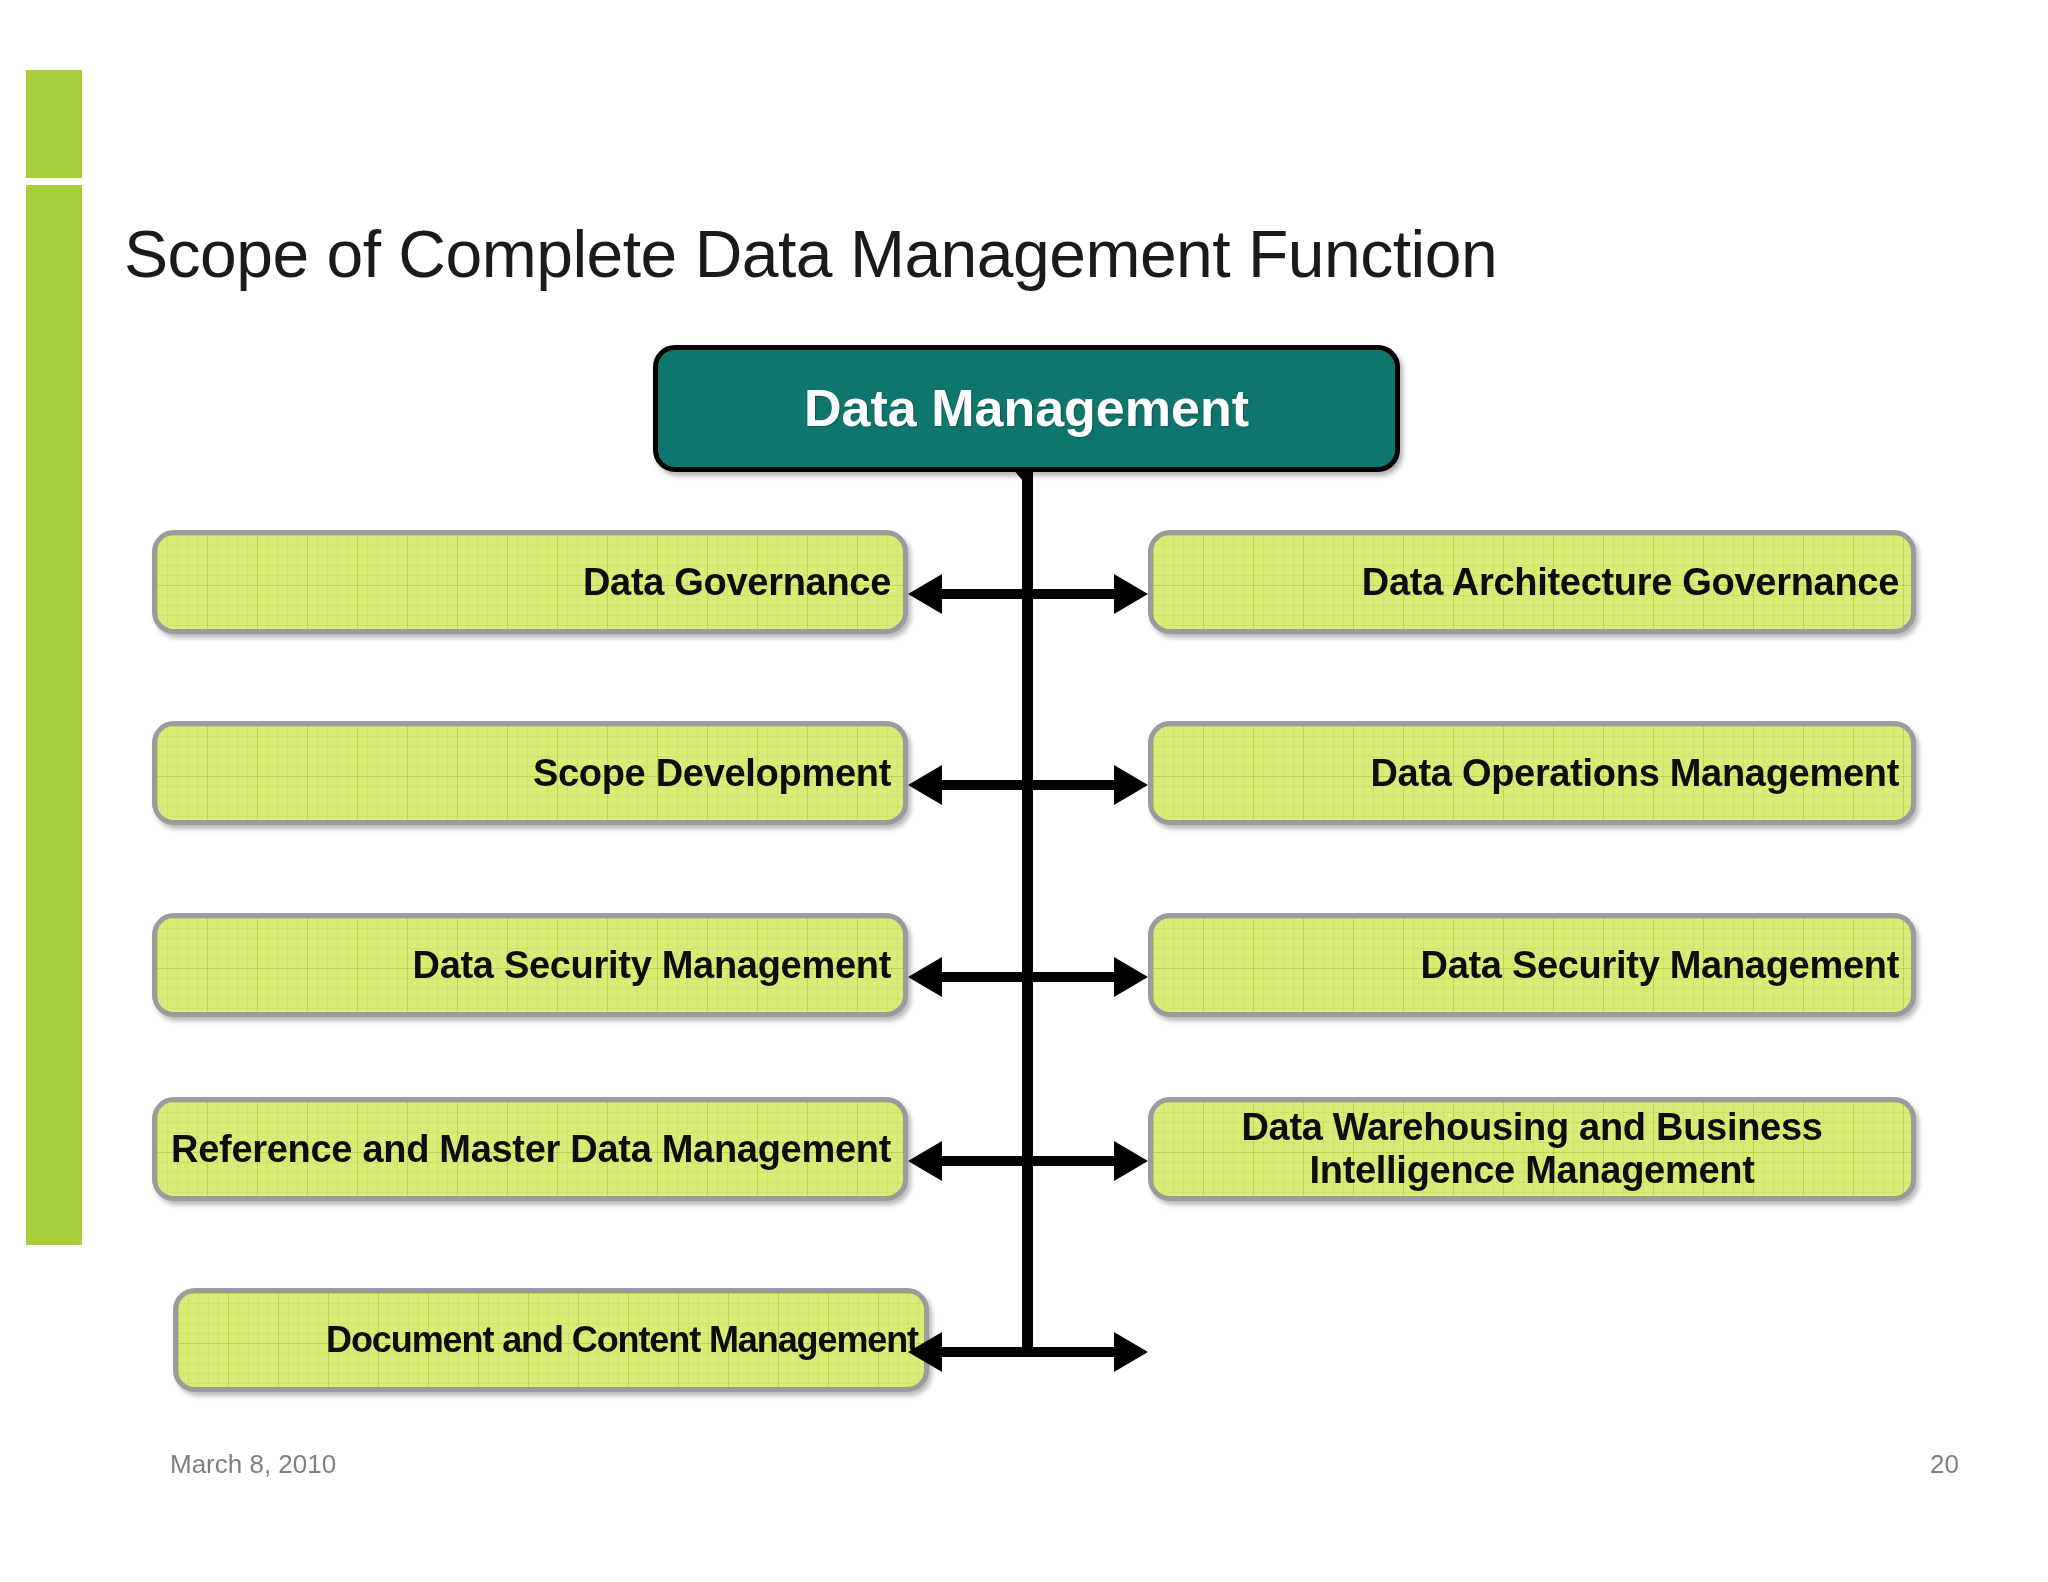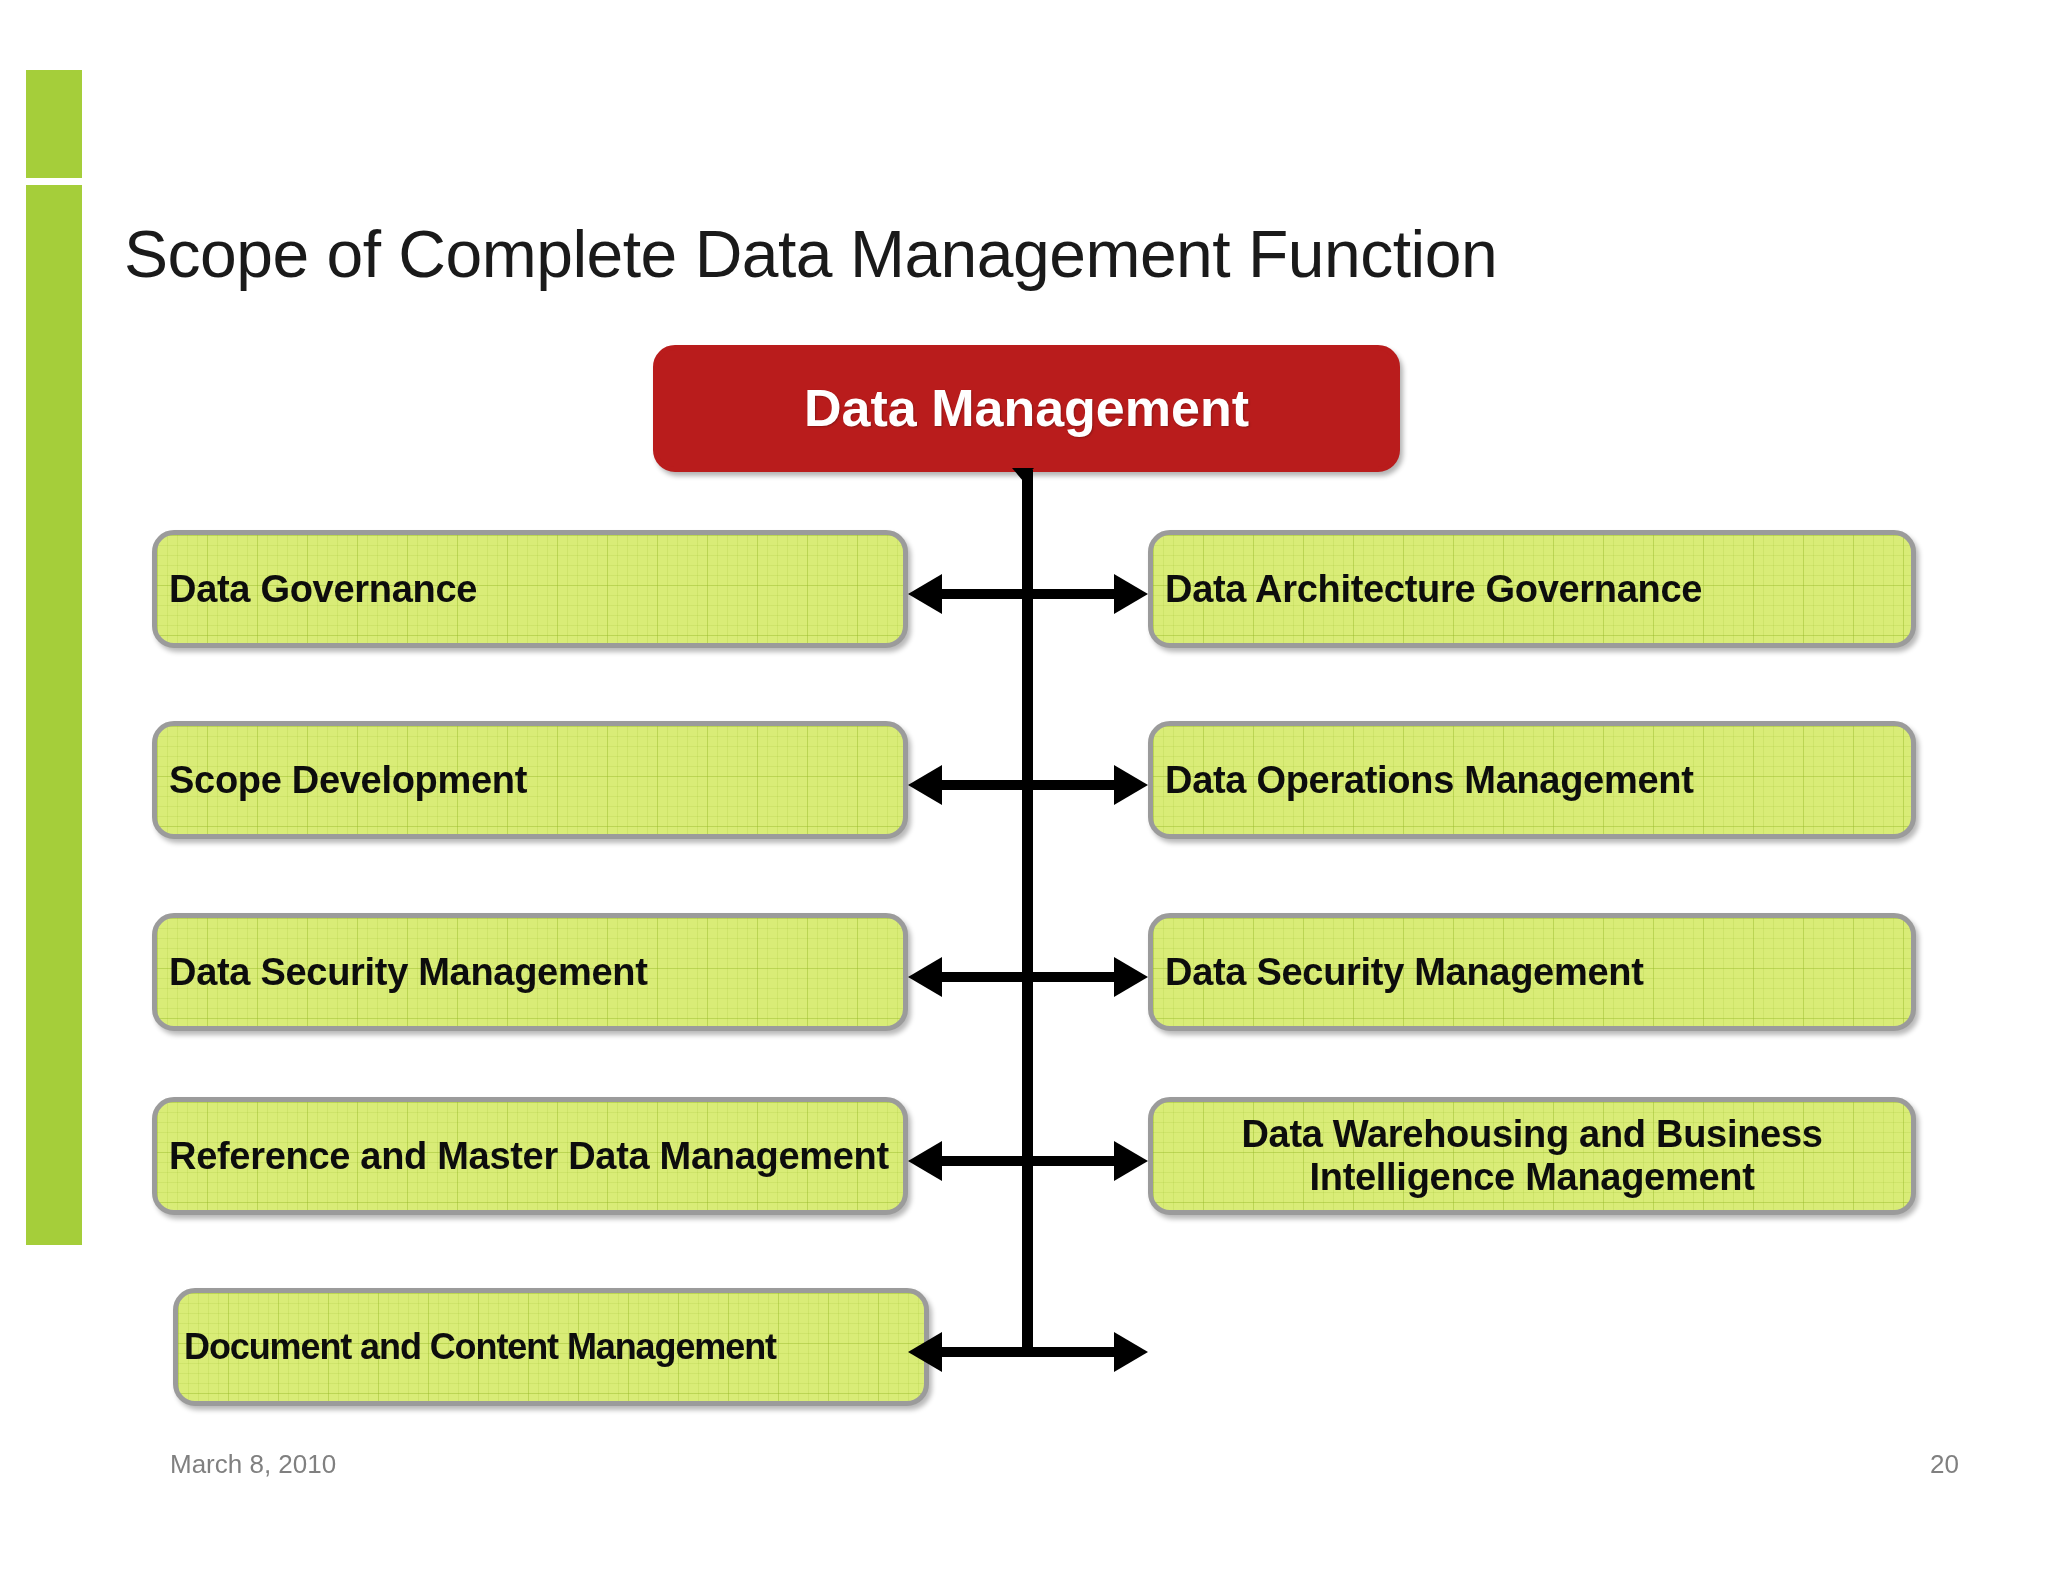--- a/index.html
+++ b/index.html
@@ -48,48 +48,48 @@
   }
 
   
   .root-node {
     position: absolute;
     left: 653px;
     top: 345px;
     width: 747px;
     height: 127px;
     box-sizing: border-box;
-    border: 5px solid #b91c1c;
+    border: 5px solid #000000;
     border-radius: 22px;
-    background: #b91c1c;
+    background: #0f766e;
     display: flex;
     align-items: center;
     justify-content: center;
     box-shadow: 3px 4px 5px rgba(0,0,0,0.30);
   }
   .root-node-label {
     color: #ffffff;
     font-size: 52px;
     font-weight: bold;
     letter-spacing: 0px;
     text-shadow: 1px 1px 2px rgba(0,0,0,0.25);
     line-height: 1.08;
     text-align: center;
   }
 
   
   .node-box {
     position: absolute;
-    height: 118px;
+    height: 104px;
     box-sizing: border-box;
     border: 5px solid #9b9b9b;
     border-radius: 22px;
     display: flex;
     align-items: center;
-    justify-content: flex-start;
+    justify-content: flex-end;
     box-shadow: 3px 4px 5px rgba(0,0,0,0.28);
     background-color: #d9ec77;
     background-image:
       linear-gradient(to right,  rgba(150,185,40,0.34) 1px, transparent 1px),
       linear-gradient(to bottom, rgba(150,185,40,0.34) 1px, transparent 1px),
       linear-gradient(to right,  rgba(150,185,40,0.16) 1px, transparent 1px),
       linear-gradient(to bottom, rgba(150,185,40,0.16) 1px, transparent 1px);
     background-size: 50px 50px, 50px 50px, 10px 10px, 10px 10px;
     background-position: 0 0, 0 0, 0 0, 0 0;
   }

